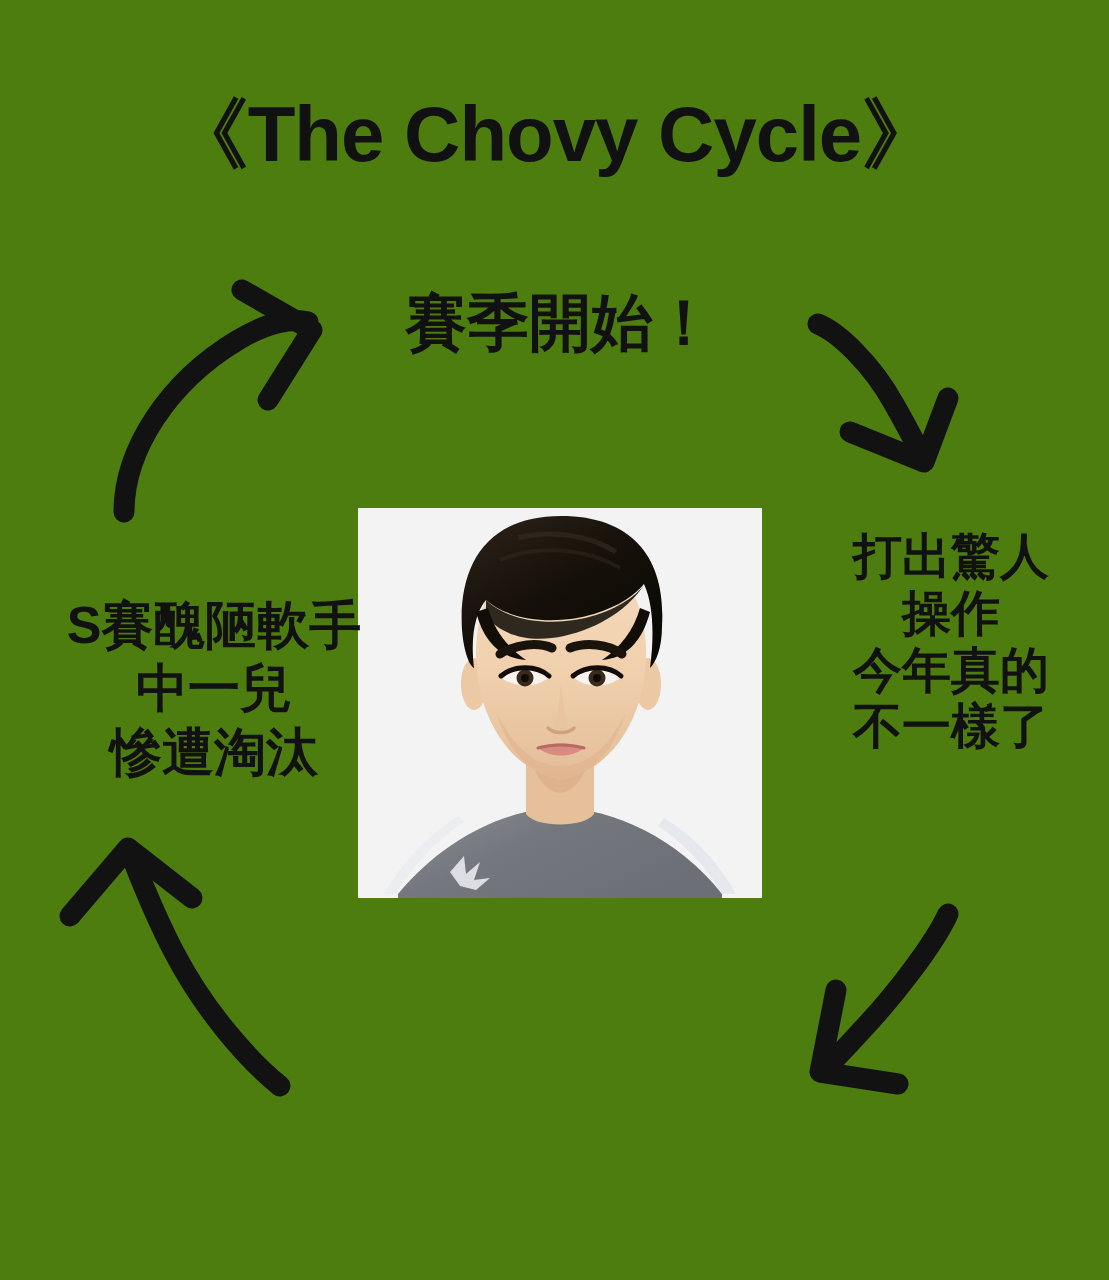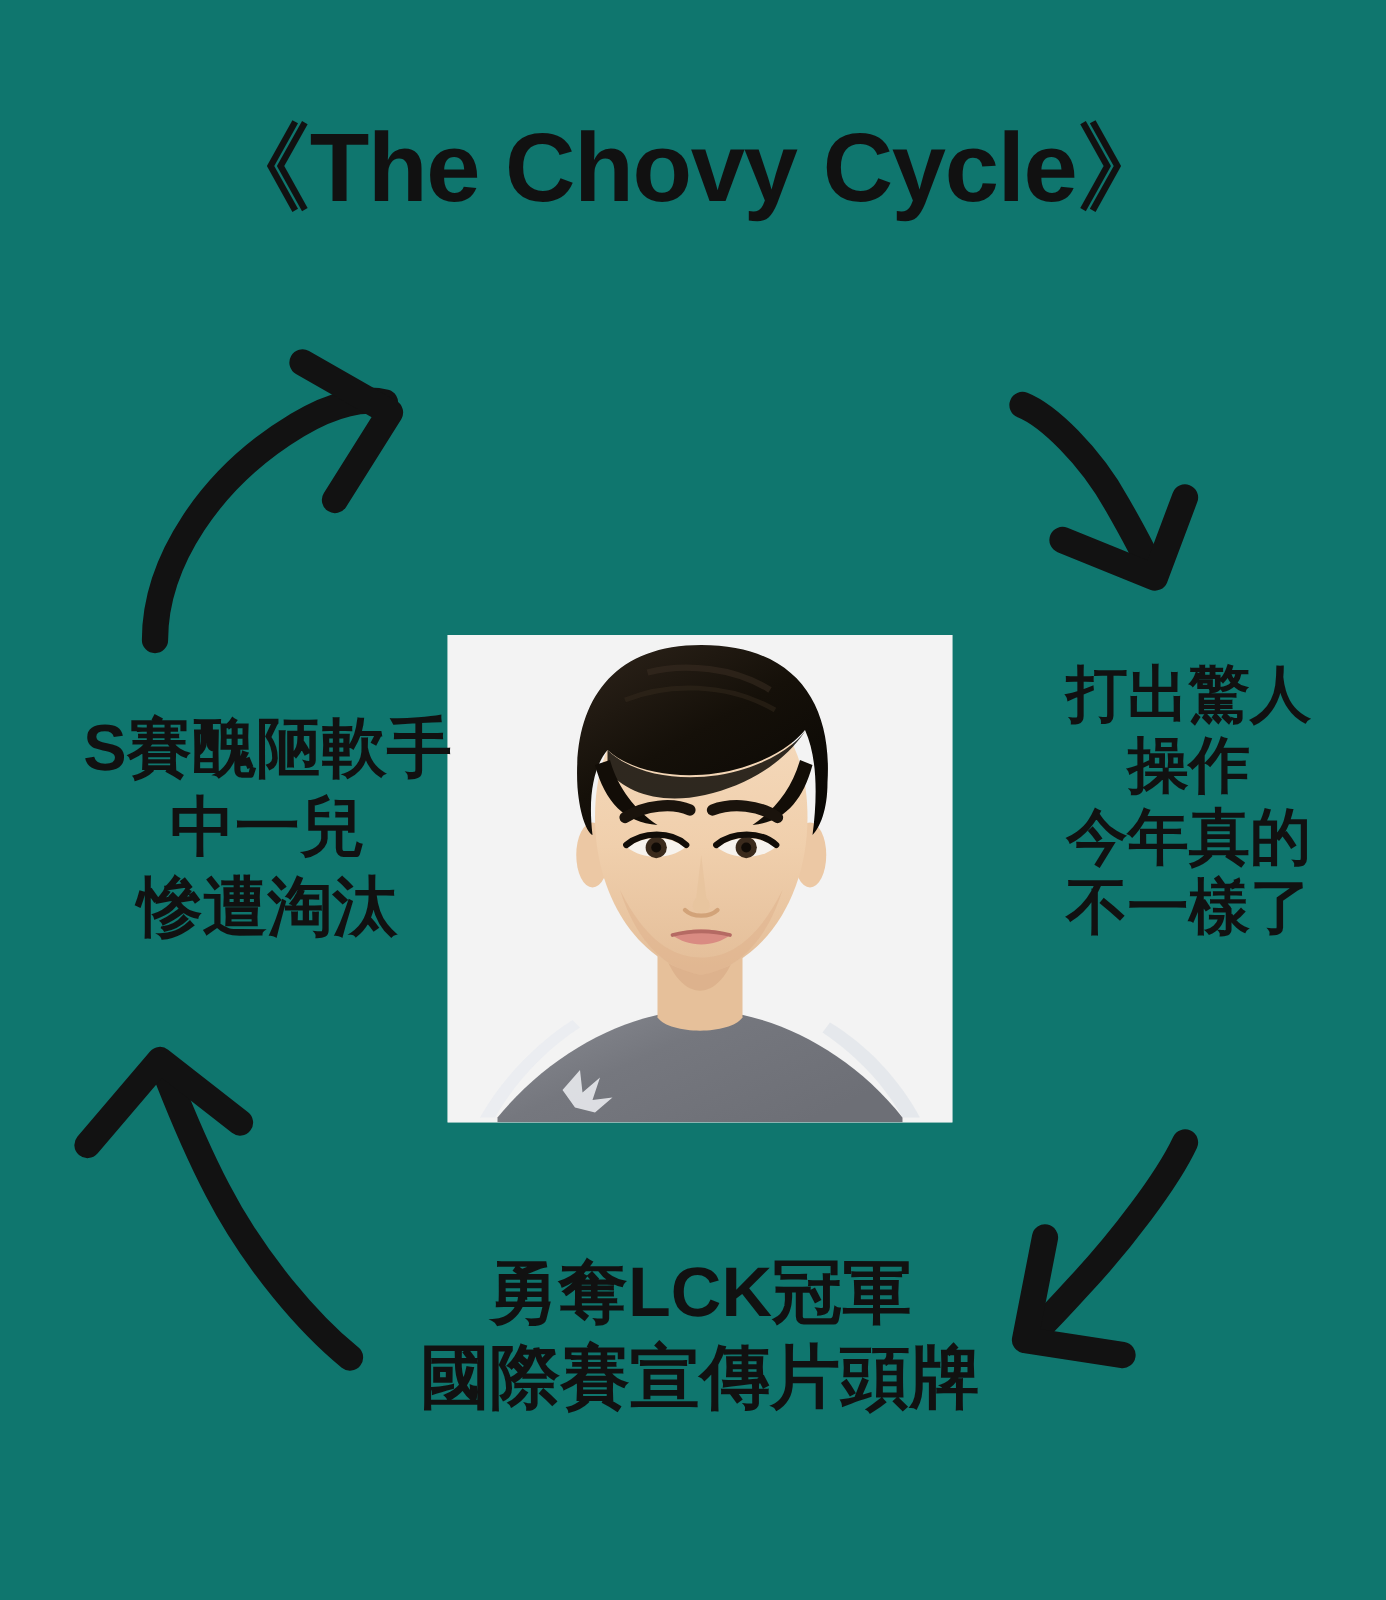--- a/index.html
+++ b/index.html
@@ -67,21 +67,21 @@
     left: 230px;
     top: 1000px;
     width: 660px;
     text-align: center;
     font-size: 56px;
     line-height: 1.22;
   }
 
   #node-left {
     left: 14px;
-    top: 568px;
+    top: 594px;
     width: 400px;
     text-align: center;
     font-size: 52px;
     line-height: 1.22;
   }
 
   
   #portrait {
     position: absolute;
     left: 358px;
@@ -113,21 +113,21 @@
     fill: none;
     stroke: #121212;
     stroke-width: 21;
     stroke-linecap: round;
     stroke-linejoin: round;
   }
 </style>
 </head>
 <body style="background: rgb(241, 241, 241);">
 
-<div id="meme-canvas" style="background: #0f766e;">
+<div id="meme-canvas" style="background: #4d7c0f;">
 
   <div id="title">《The Chovy Cycle》</div>
 
   <div id="portrait">
     <svg width="404" height="390" viewBox="0 0 404 390" xmlns="http://www.w3.org/2000/svg">
       <defs>
         <linearGradient id="skinGrad" x1="0" y1="0" x2="0" y2="1">
           <stop offset="0%" stop-color="#f6dcbf"></stop>
           <stop offset="55%" stop-color="#f0cfac"></stop>
           <stop offset="100%" stop-color="#e3bd98"></stop>
@@ -213,26 +213,25 @@
       <path class="arrow-stroke" d="M948 914 C 934 944 896 994 862 1030 C 842 1052 832 1062 826 1068"></path>
       <path class="arrow-head" d="M836 990 L 820 1072 L 898 1084"></path>
     </g>
 
     <g>
       <path class="arrow-stroke" d="M280 1086 C 248 1060 204 1010 174 952 C 152 910 138 872 130 852"></path>
       <path class="arrow-head" d="M70 916 L 128 848 L 192 898"></path>
     </g>
   </svg>
 
+  <div class="node" id="node-top">賽季開始！</div>
 
   <div class="node" id="node-right">打出驚人
 操作
 今年真的
 不一樣了</div>
 
-  <div class="node" id="node-bottom">勇奪LCK冠軍
-國際賽宣傳片頭牌</div>
 
   <div class="node" id="node-left">S賽醜陋軟手
 中一兒
 慘遭淘汰</div>
 
 </div>
 
 </body></html>

